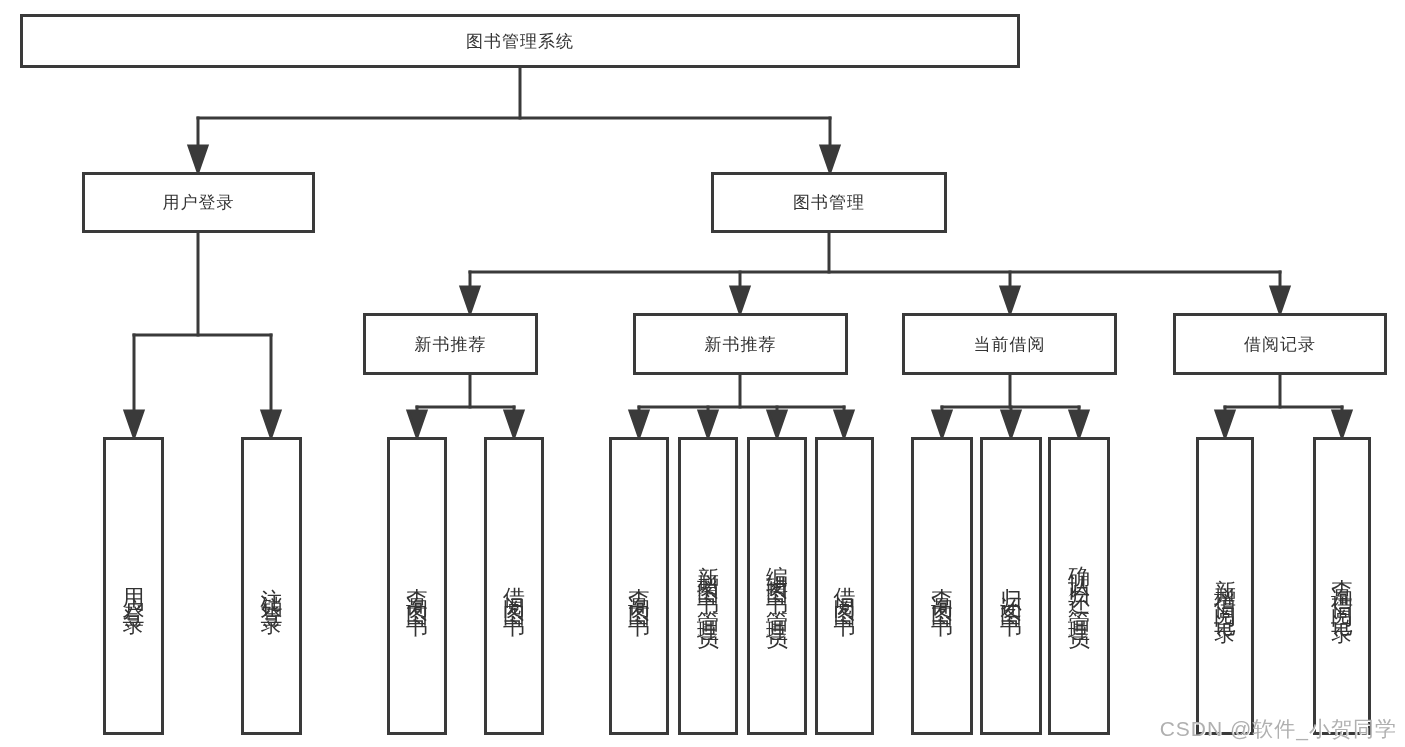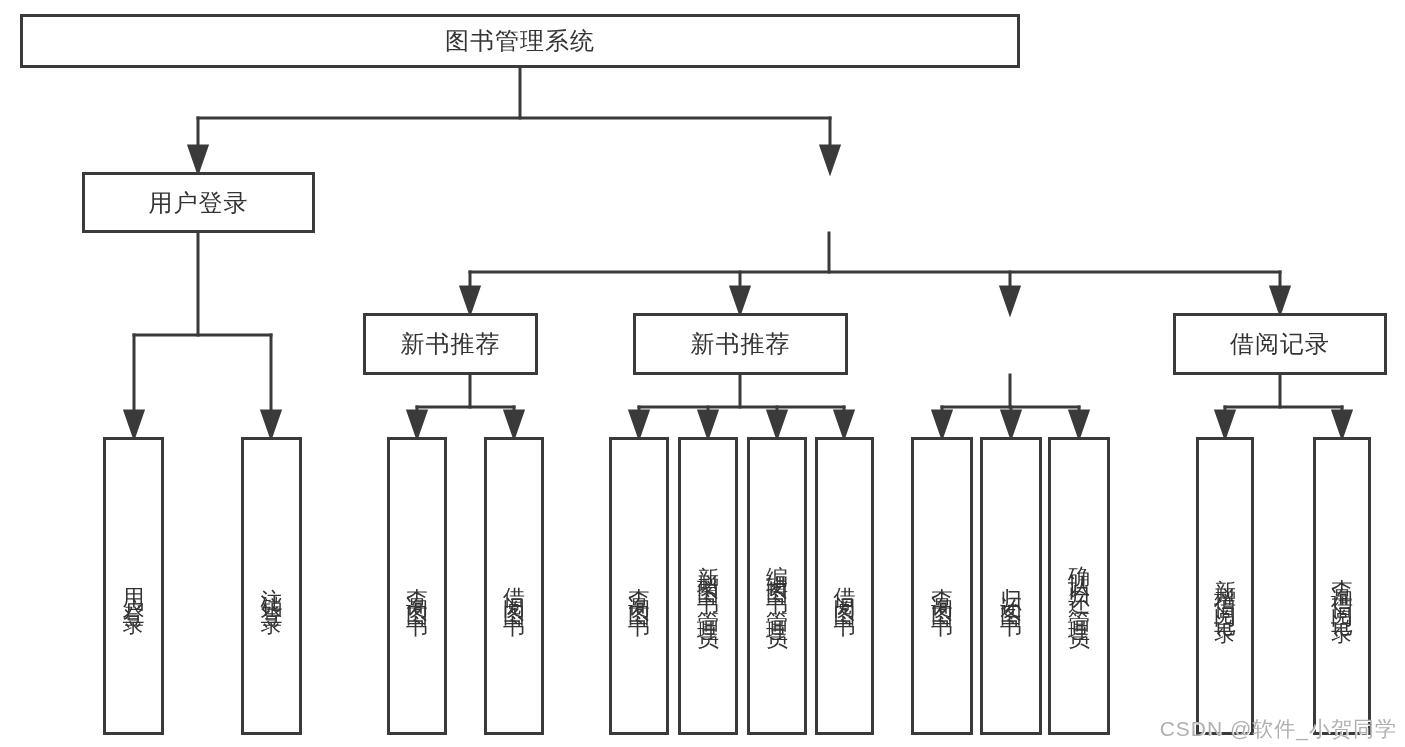--- a/index.html
+++ b/index.html
@@ -24,21 +24,21 @@
   }
   .box {
     position: absolute;
     box-sizing: border-box;
     border: 3px solid #3a3a3a;
     background: #ffffff;
     color: #333333;
     display: flex;
     align-items: center;
     justify-content: center;
-    font-size: 24px;
+    font-size: 17px;
     letter-spacing: 1px;
     line-height: 1;
   }
   .box.v {
     writing-mode: vertical-rl;
     font-size: 22px;
     letter-spacing: 9px;
     padding-top: 4px;
   }
   .watermark {
@@ -117,23 +117,25 @@
       <line x1="1225" y1="407" x2="1225" y2="415"></line>
       <polygon points="1216,411 1234,411 1225,437"></polygon>
       <line x1="1342" y1="407" x2="1342" y2="415"></line>
       <polygon points="1333,411 1351,411 1342,437"></polygon>
     </g>
   </svg>
 
   <div class="box" style="left:20px;top:14px;width:1000px;height:54px">图书管理系统</div>
 
   <div class="box" style="left:82px;top:172px;width:233px;height:61px">用户登录</div>
+  <div class="box" style="left:711px;top:172px;width:236px;height:61px">图书管理</div>
 
   <div class="box" style="left:363px;top:313px;width:175px;height:62px">新书推荐</div>
   <div class="box" style="left:633px;top:313px;width:215px;height:62px">新书推荐</div>
+  <div class="box" style="left:902px;top:313px;width:215px;height:62px">当前借阅</div>
   <div class="box" style="left:1173px;top:313px;width:214px;height:62px">借阅记录</div>
 
   <div class="box v" style="left:103px;top:437px;width:61px;height:298px">用户登录</div>
   <div class="box v" style="left:241px;top:437px;width:61px;height:298px">注销登录</div>
 
   <div class="box v" style="left:387px;top:437px;width:60px;height:298px">查询图书</div>
   <div class="box v" style="left:484px;top:437px;width:60px;height:298px">借阅图书</div>
 
   <div class="box v" style="left:609px;top:437px;width:60px;height:298px">查询图书</div>
   <div class="box v" style="left:678px;top:437px;width:60px;height:298px">新增图书（管理员）</div>

